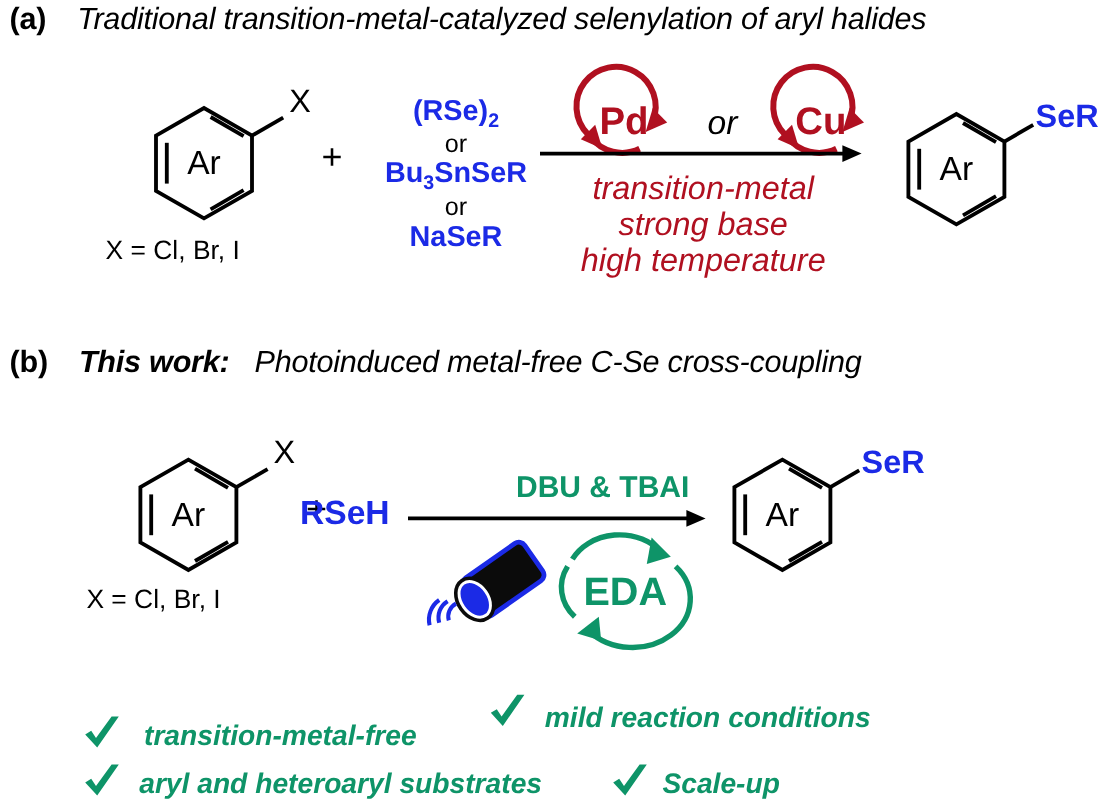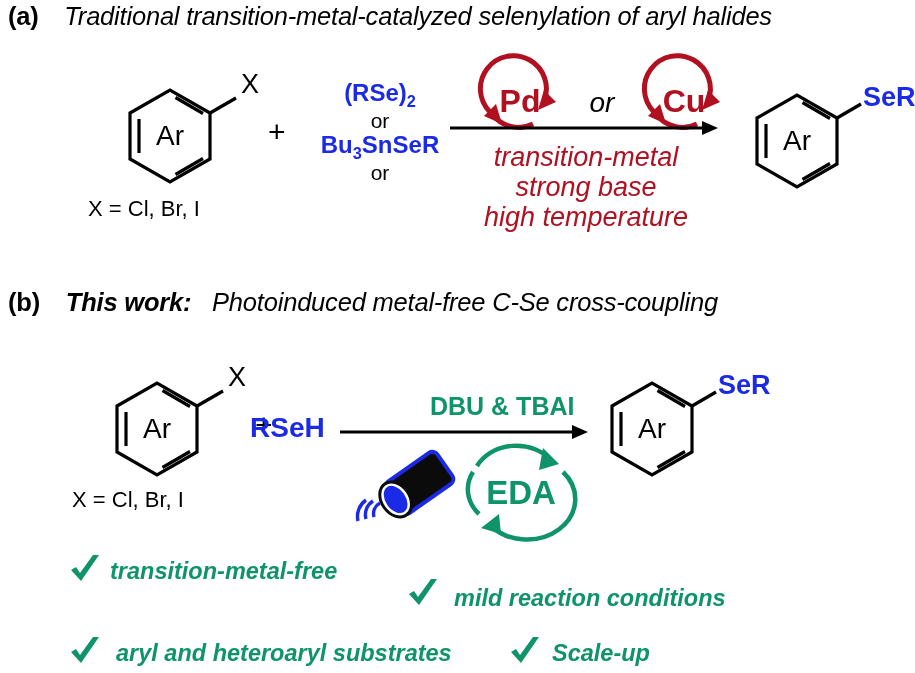--- a/index.html
+++ b/index.html
@@ -117,20 +117,21 @@
 
 <div class="abs reagent-stack" style="left:305px; top:80px; width:150px;">
   <div class="blue-bold big">
     <span>(RSe)</span><sub>2</sub>
   </div>
   <div class="orline">or</div>
   <div class="blue-bold big">
     <span>Bu</span><sub>3</sub><span>SnSeR</span>
   </div>
   <div class="orline">or</div>
+  <div class="blue-bold big">NaSeR</div>
 </div>
 
 <div class="abs" style="left:472px; top:40px;">
   <svg width="260" height="92" viewBox="0 0 260 92">
     <g>
       <path d="M 18,72 A 33,33 0 1 1 72,61" fill="none" stroke="#B01020" stroke-width="5"></path>
       <polygon points="72,50 84,62 66,70" fill="#B01020"></polygon>
       <path d="M 61,84 A 33,33 0 0 1 20,74" fill="none" stroke="#B01020" stroke-width="5"></path>
       <polygon points="24,64 12,76 30,84" fill="#B01020"></polygon>
     </g>
@@ -236,21 +237,21 @@
     <polygon points="12,38 52,15 92,38 92,84 52,107 12,84" fill="none" stroke="#000" stroke-width="3.2"></polygon>
     <line x1="21" y1="44" x2="21" y2="78" stroke="#000" stroke-width="3.2"></line>
     <line x1="57.5" y1="22.5" x2="85" y2="38.5" stroke="#000" stroke-width="3.2"></line>
     <line x1="57.5" y1="99.5" x2="85" y2="83.5" stroke="#000" stroke-width="3.2"></line>
     <line x1="92" y1="38" x2="116" y2="24" stroke="#000" stroke-width="3.2"></line>
     <text x="52" y="70" text-anchor="middle" font-family="Liberation Sans, sans-serif" font-size="28" fill="#000">Ar</text>
     <text x="118" y="26" text-anchor="start" font-family="Liberation Sans, sans-serif" font-size="27" font-weight="bold" fill="#1B2AE6">SeR</text>
   </svg>
 </div>
 
-<div class="abs" style="left:68px; top:554px; display:flex; align-items:center; gap:8px;">
+<div class="abs" style="left:68px; top:596px; display:flex; align-items:center; gap:18px;">
   <svg width="34" height="34" viewBox="0 0 34 34">
     <path d="M 3,16 L 13,27 L 31,1 L 25,1 L 12,19 L 8,13 Z" fill="#0E9468"></path>
   </svg>
   <span class="feature-text">transition-metal-free</span>
 </div>
 
 <div class="abs" style="left:406px; top:578px; display:flex; align-items:flex-end; gap:14px;">
   <svg width="34" height="34" viewBox="0 0 34 34">
     <path d="M 3,16 L 13,27 L 31,1 L 25,1 L 12,19 L 8,13 Z" fill="#0E9468"></path>
   </svg>

